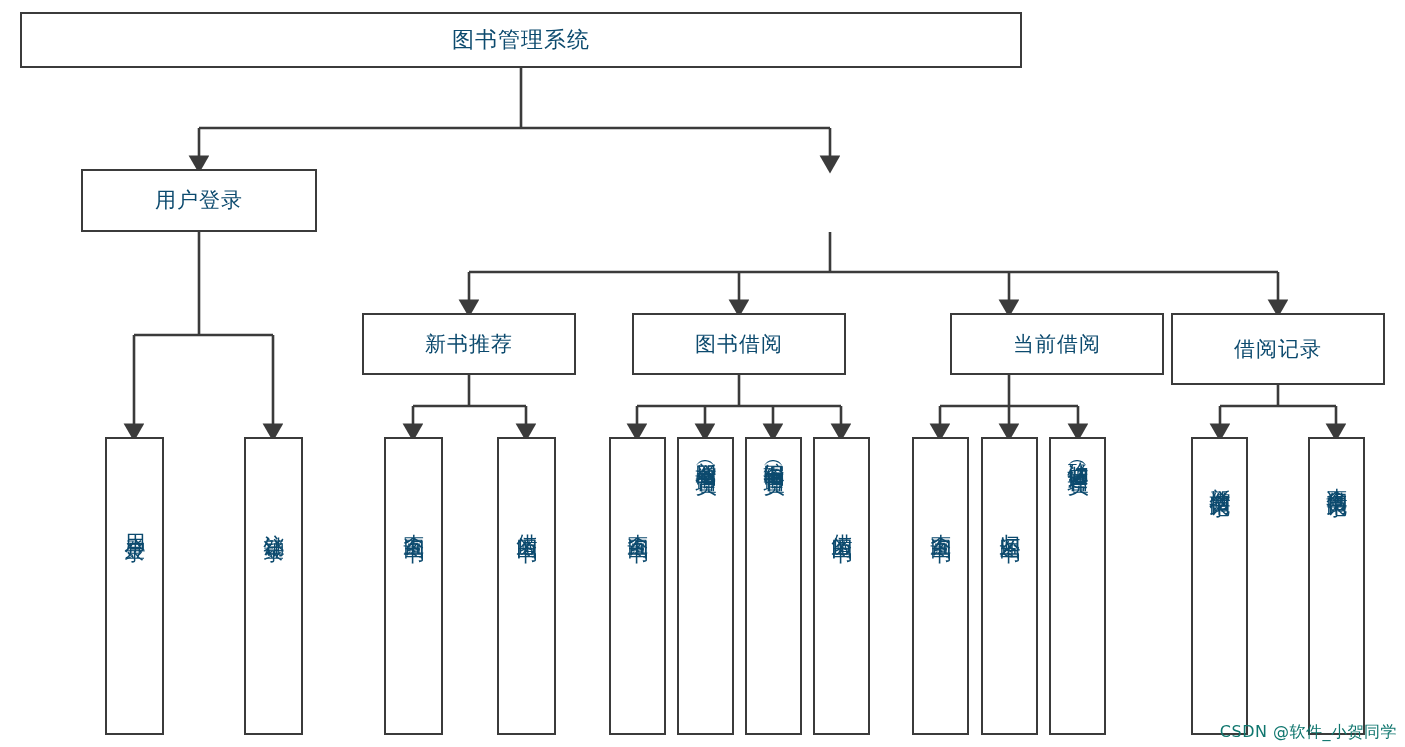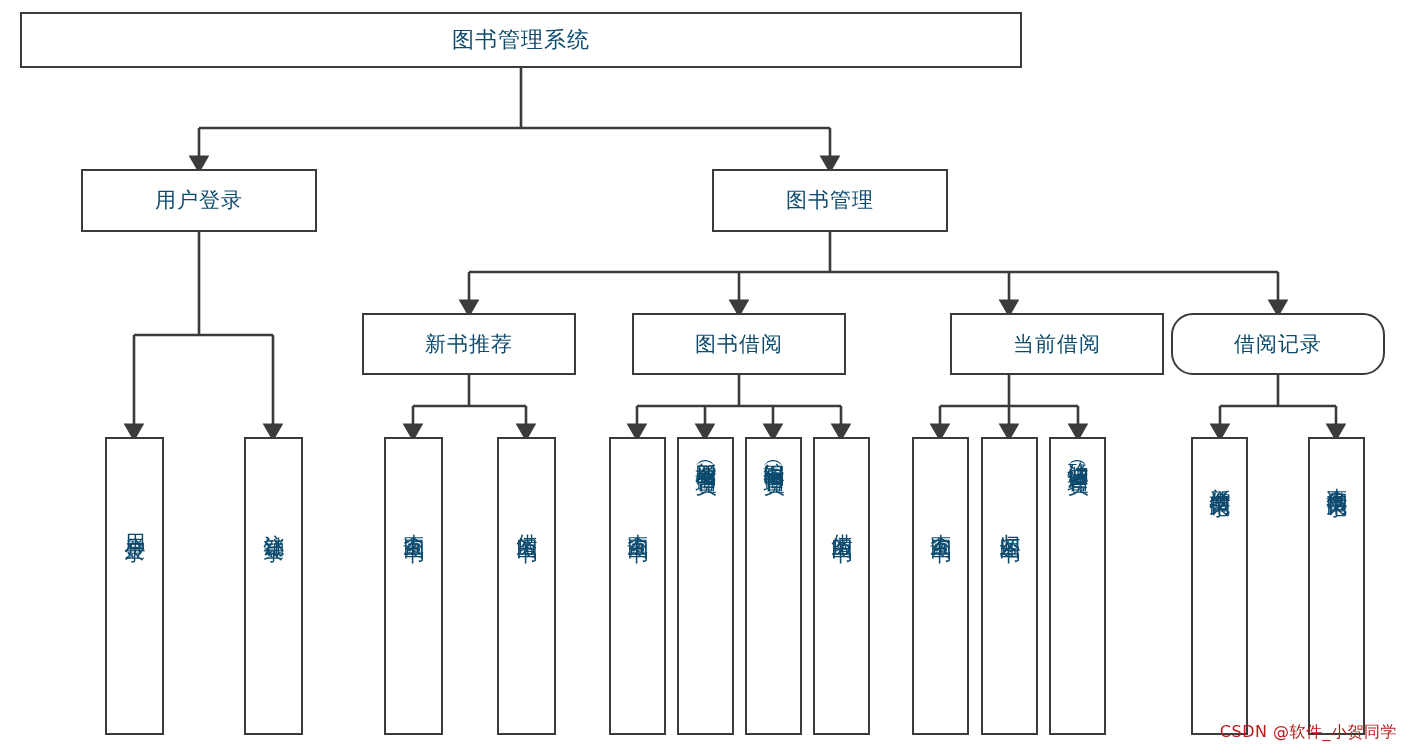--- a/index.html
+++ b/index.html
@@ -38,21 +38,21 @@
     line-height:1;
     white-space:nowrap;
   }
   .v-node.tall .label{letter-spacing:2px;}
 
   .watermark{
     position:absolute;
     right:8px;
     bottom:4px;
     font-size:16px;
-    color:#b91c1c;
+    color:#0f766e;
     letter-spacing:.5px;
     white-space:nowrap;
     pointer-events:none;
   }
 </style>
 </head>
 <body>
 
 <div id="stage">
 
@@ -107,37 +107,34 @@
   </svg>
 
   <div class="node h-node root" style="left:20px;top:12px;width:1002px;height:56px;">
     <span class="label">图书管理系统</span>
   </div>
 
   <div class="node h-node" style="left:81px;top:169px;width:236px;height:63px;">
     <span class="label">用户登录</span>
   </div>
 
-  <div class="node h-node" style="left:712px;top:169px;width:236px;height:63px;">
-    <span class="label">图书管理</span>
-  </div>
 
   <div class="node h-node" style="left:362px;top:313px;width:214px;height:62px;">
     <span class="label">新书推荐</span>
   </div>
 
   <div class="node h-node" style="left:632px;top:313px;width:214px;height:62px;">
     <span class="label">图书借阅</span>
   </div>
 
   <div class="node h-node" style="left:950px;top:313px;width:214px;height:62px;">
     <span class="label">当前借阅</span>
   </div>
 
-  <div class="node h-node" style="left:1171px;top:313px;width:214px;height:62px;border-radius:22px;">
+  <div class="node h-node" style="left:1171px;top:313px;width:214px;height:72px;">
     <span class="label">借阅记录</span>
   </div>
 
   <div class="node v-node" style="left:105px;top:437px;width:59px;height:298px;padding-top:78px;">
     <span class="label">用户登录</span>
   </div>
 
   <div class="node v-node" style="left:244px;top:437px;width:59px;height:298px;padding-top:78px;">
     <span class="label">注销登录</span>
   </div>

